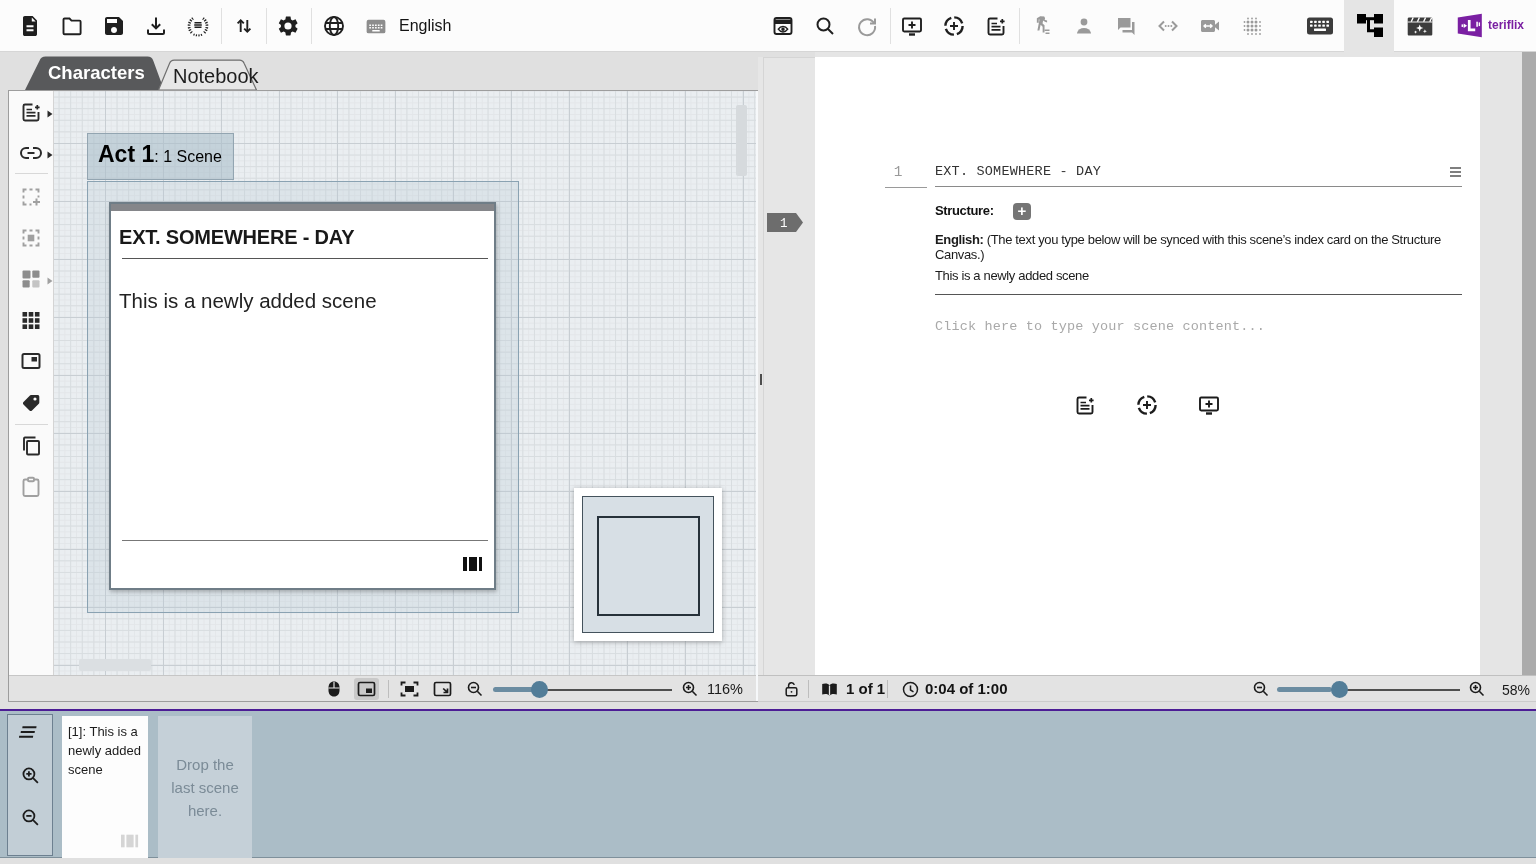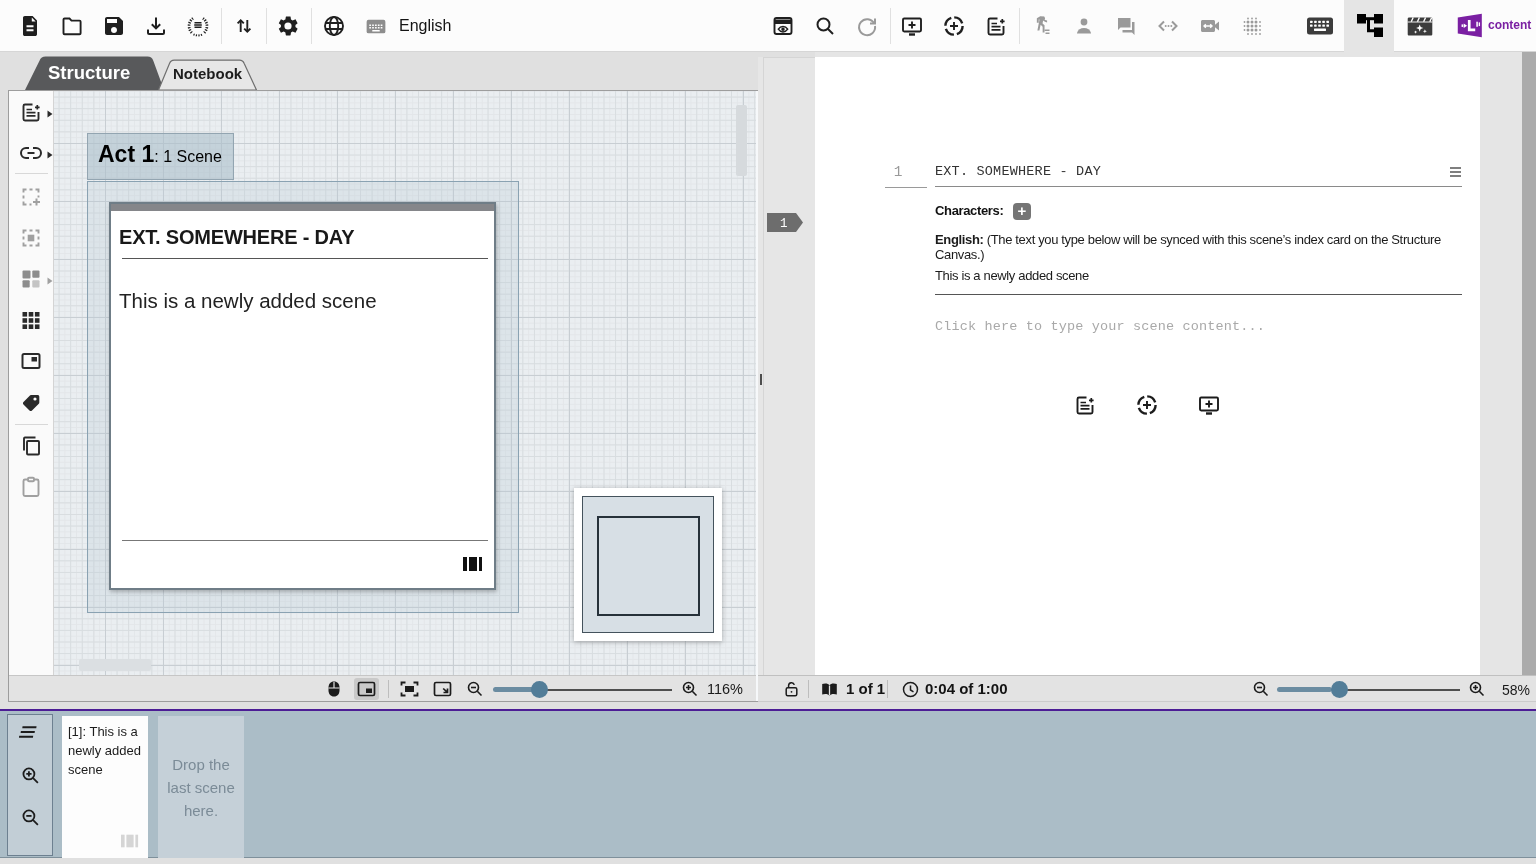--- a/index.html
+++ b/index.html
@@ -55,21 +55,21 @@
 #rightpane { position:absolute; left:815px; top:52px; width:721px; height:623px; background:#e5e5e5; }
 #page { position:absolute; left:0; top:5px; width:665px; height:618px; background:#ffffff; }
 #rscroll { position:absolute; left:707px; top:0; width:14px; height:623px; background:#ababab; }
 
 #rightstatus { position:absolute; left:758px; top:675px; width:778px; height:27px; background:#e3e3e3; border-top:1px solid #c0c0c0; border-bottom:1px solid #cccccc;text-align:center; }
 
 
 #timeline { position:absolute; left:0; top:709px; width:1536px; height:149px; background:#abbdc7; border-top:2px solid #4c1d95; border-bottom:1px solid #7e909b; }
 #tltools { position:absolute; left:7px; top:3px; width:46px; height:142px; background:#c2ced6; border:1px solid #6d8090; }
 #tlcard1 { position:absolute; left:62px; top:5px; width:86px; height:142px; background:#fdfdfd; padding:6px 6px; font-size:13px; line-height:19px; color:#1c1c1c; }
-#tlcard2 { position:absolute; left:158px; top:5px; width:86px; height:142px; background:#c5d0d8; color:#7b8b97; font-size:15px; line-height:23px; text-align:center; display:flex; align-items:center; justify-content:center; }
+#tlcard2 { position:absolute; left:158px; top:5px; width:94px; height:142px; background:#c5d0d8; color:#7b8b97; font-size:15px; line-height:23px; text-align:center; display:flex; align-items:center; justify-content:center; }
 </style>
 </head>
 <body>
 
 <div id="topbar">
 
   <div class="tbtn" style="left:18px;">
       <svg width="24" height="24" viewBox="0 0 24 24" fill="currentColor">
         <path d="M14.6 2H6.8C5.8 2 5 2.8 5 3.8v16.4c0 1 .8 1.8 1.8 1.8h10.4c1 0 1.8-.8 1.8-1.8V6.4L14.6 2zm.9 15.2H8.5v-1.9h7v1.9zm0-4H8.5v-1.9h7v1.9zM13.8 7.5V3.6l3.9 3.9h-3.9z"></path>
       </svg>
@@ -299,29 +299,29 @@
         <path d="M1.5 6.5l28.5-4.5v28l-28.5-4.5z" fill="#7a1fa2"></path>
         <g fill="#fff">
           <path d="M13.5 9.5h3.2v10h5.5v3.2h-8.7z"></path>
           <path d="M8.5 13.5l4 2.7-4 2.7z"></path>
           <rect x="6" y="14.7" width="2" height="3"></rect>
           <rect x="23.5" y="11.5" width="1.8" height="6"></rect>
           <rect x="26.3" y="12.3" width="1.6" height="4.4"></rect>
         </g>
       </svg>
     </div>
-  <div class="abs" style="left:1488px; top:18px; font-size:12px; font-weight:bold; color:#7a1fa2;">content</div>
+  <div class="abs" style="left:1488px; top:18px; font-size:12px; font-weight:bold; color:#7a1fa2;">teriflix</div>
 </div>
 <div id="tabsrow">
   <svg width="300" height="38" viewBox="0 0 300 38" style="position:absolute;left:0;top:0;">
     <path d="M25 38 L39.5 8.7 Q41.2 4.5 45.5 4.5 L147.5 4.5 Q151.8 4.5 153.3 8.7 L164 38 Z" fill="#58595b"></path>
     <path d="M158.5 38 L169.5 11.5 Q170.8 8.2 174.2 8.2 L239.5 8.2 Q242.9 8.2 244.2 11.5 L256.5 38 Z" fill="#e7e7e7" stroke="#6e6e6e" stroke-width="1.2"></path>
   </svg>
-  <div class="abs" style="left:48px; top:10px; font-size:18.5px; font-weight:bold; color:#fff;">Structure</div>
-  <div class="abs" style="left:173px; top:13px; font-size:15px; font-weight:bold; color:#1d1d1d;">Notebook</div>
+  <div class="abs" style="left:48px; top:10px; font-size:18.5px; font-weight:bold; color:#fff;">Characters</div>
+  <div class="abs" style="left:173px; top:13px; font-size:20px; font-weight:normal; color:#1d1d1d;">Notebook</div>
 </div>
 
 <div id="canvaspane">
   <div id="gridarea">
     <div id="actlabel"><span style="font-weight:bold;font-size:23px;">Act 1</span><span style="font-size:16px;">: 1 Scene</span></div>
     <div id="actbox"></div>
     <div id="scenecard">
       <div id="cardtopbar"></div>
       <div style="position:absolute;left:8px;top:22px;font-size:20px;font-weight:bold;color:#191919;letter-spacing:-0.2px;">EXT. SOMEWHERE - DAY</div>
       <div style="position:absolute;left:11px;top:54px;width:366px;height:1px;background:#555;"></div>
@@ -493,21 +493,21 @@
 
 <div id="rightpane">
   <div id="page">
     <div class="abs" style="left:70px;top:107px;width:42px;font-family:'Liberation Mono',monospace;font-size:14.5px;color:#9a9a9a;border-bottom:1px solid #9a9a9a;padding-bottom:7px;">&nbsp;1</div>
     <div class="abs" style="left:120px;top:107px;width:527px;font-family:'Liberation Mono',monospace;font-size:13.5px;letter-spacing:0.2px;color:#333;border-bottom:1px solid #8a8a8a;padding-bottom:7px;">EXT. SOMEWHERE - DAY</div>
     <div class="abs" style="left:634px;top:109px;color:#555;">
         <svg width="13" height="12" viewBox="0 0 13 12" stroke="currentColor" stroke-width="1.6">
           <path d="M1 2h11M1 6h11M1 10h11"></path>
         </svg>
       </div>
-    <div class="abs" style="left:120px;top:146px;font-size:13px;letter-spacing:-0.35px;font-weight:bold;color:#111;">Characters:</div>
+    <div class="abs" style="left:120px;top:146px;font-size:13px;letter-spacing:-0.35px;font-weight:bold;color:#111;">Structure:</div>
     <div class="abs" style="left:198px;top:146px;width:18px;height:17px;background:#757575;border-radius:4px;color:#fff;font-size:15px;font-weight:bold;text-align:center;line-height:16px;">+</div>
     <div class="abs" style="left:120px;top:176px;font-size:13px;letter-spacing:-0.35px;line-height:14.6px;color:#1b1b1b;white-space:nowrap;"><b>English:</b> (The text you type below will be synced with this scene’s index card on the Structure<br>Canvas.)</div>
     <div class="abs" style="left:120px;top:211px;width:527px;font-size:13px;letter-spacing:-0.35px;color:#1b1b1b;border-bottom:1px solid #555;padding-bottom:11px;">This is a newly added scene</div>
     <div class="abs" style="left:120px;top:262px;font-family:'Liberation Mono',monospace;font-size:13.5px;letter-spacing:0.15px;color:#a9a9a9;">Click here to type your scene content...</div>
     <div class="abs" style="left:258px;top:336px;color:#1c1c1c;">
         <svg width="24" height="24" viewBox="0 0 24 24" fill="none" stroke="currentColor" stroke-width="1.9">
           <path d="M16 7.3h4.6M18.3 5v4.6" stroke-width="1.7"></path>
           <path d="M19.5 12v7c0 .8-.7 1.5-1.5 1.5H6c-.8 0-1.5-.7-1.5-1.5V6c0-.8.7-1.5 1.5-1.5h7.5"></path>
           <path d="M7.5 9.5H13M7.5 12.7h9M7.5 15.9h9" stroke-width="1.7"></path>
         </svg>

